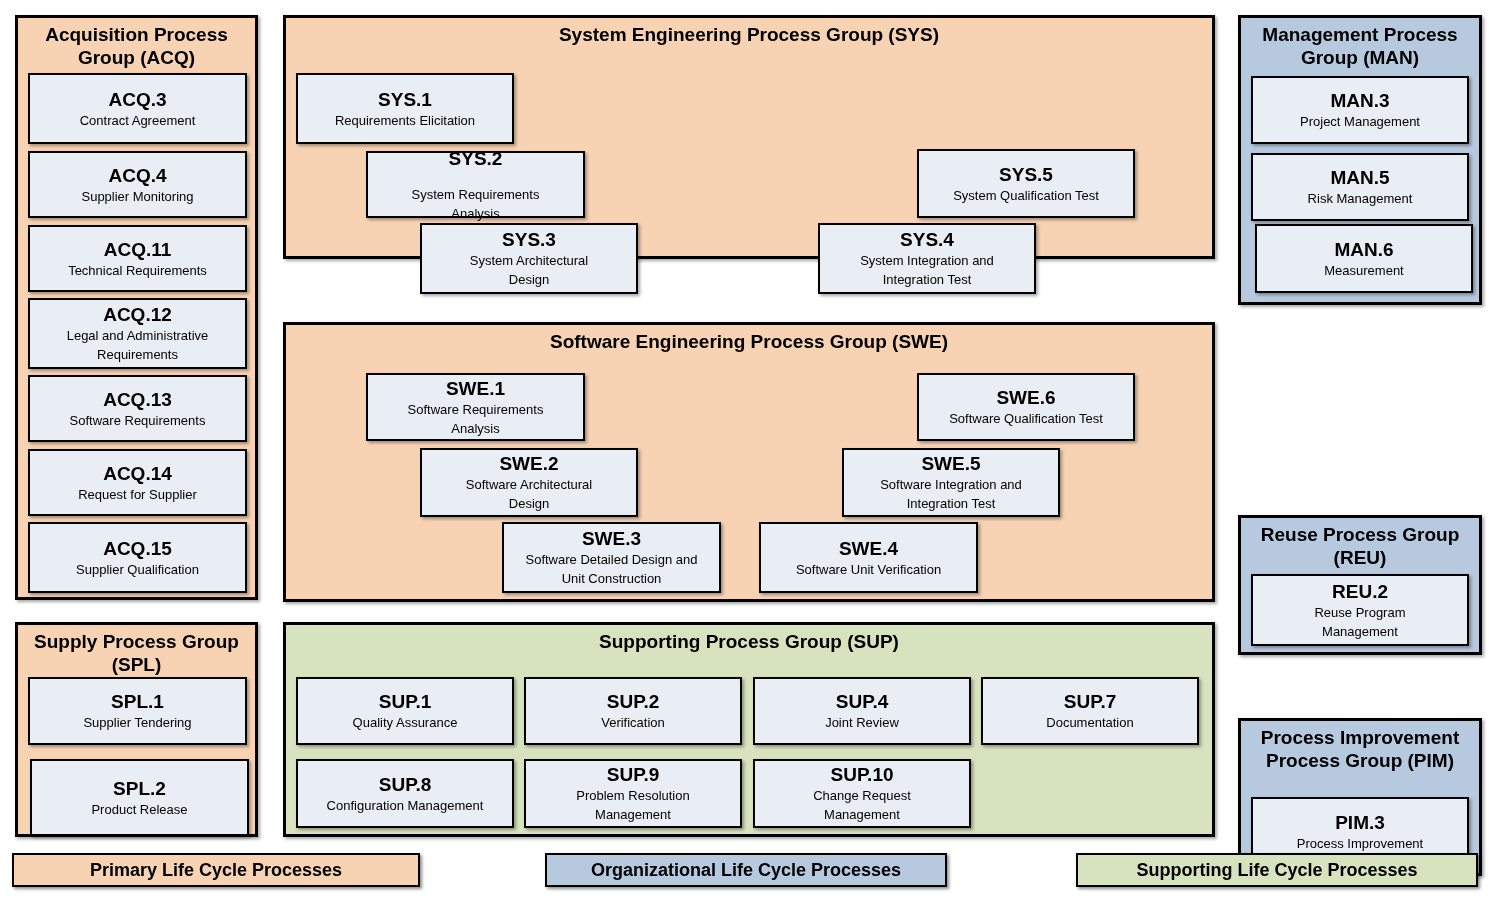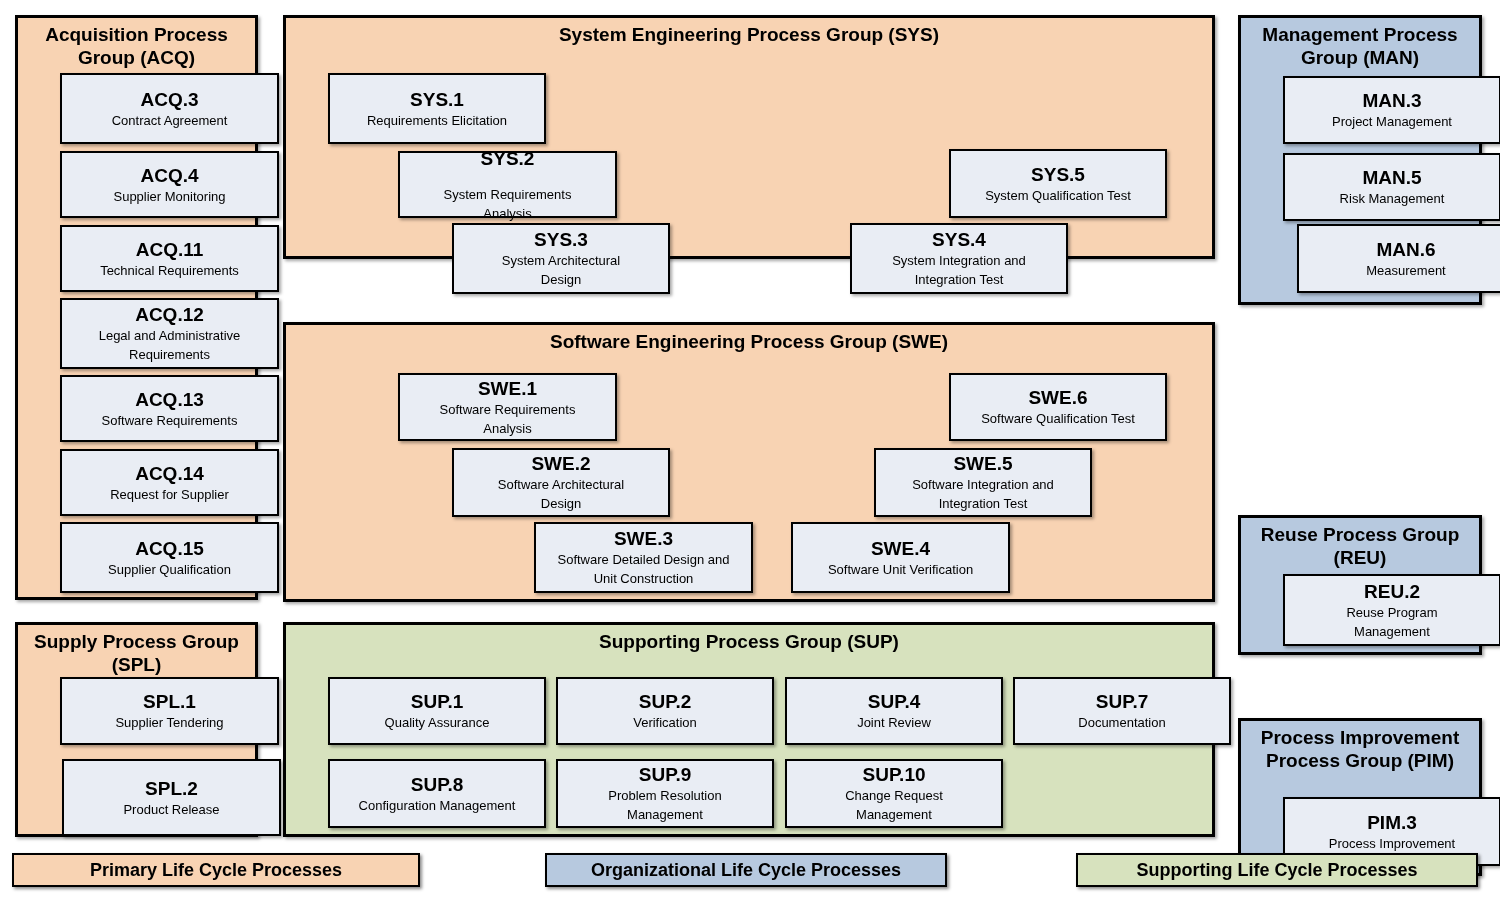--- a/index.html
+++ b/index.html
@@ -33,21 +33,20 @@
     position: absolute;
     background: #E9EDF4;
     border: 2px solid #000000;
     box-shadow: 2px 2px 3px rgba(0,0,0,0.35);
     display: flex;
     flex-direction: column;
     align-items: center;
     justify-content: center;
     text-align: center;
     padding: 2px 20px;
-    margin-left: 32px;
   }
   .pbox .code {
     font-weight: bold;
     font-size: 19px;
     line-height: 23px;
   }
   .pbox .pname {
     font-size: 13px;
     line-height: 19px;
   }
@@ -204,21 +203,21 @@
   <div class="group org" style="left:1238px; top:15px; width:244px; height:290px;">
     <div class="group-title">Management Process Group (MAN)</div>
     <div class="pbox" style="left:10px; top:58px; width:218px; height:68px;">
       <span class="code">MAN.3</span>
       <span class="pname">Project Management</span>
     </div>
     <div class="pbox" style="left:10px; top:135px; width:218px; height:68px;">
       <span class="code">MAN.5</span>
       <span class="pname">Risk Management</span>
     </div>
-    <div class="pbox" style="left:24px; top:206px; width:218px; height:69px;">
+    <div class="pbox" style="left:14px; top:206px; width:218px; height:69px;">
       <span class="code">MAN.6</span>
       <span class="pname">Measurement</span>
     </div>
   </div>
 
   <div class="group org" style="left:1238px; top:515px; width:244px; height:140px;">
     <div class="group-title">Reuse Process Group (REU)</div>
     <div class="pbox n160" style="left:10px; top:56px; width:218px; height:72px;">
       <span class="code">REU.2</span>
       <span class="pname">Reuse Program Management</span>

